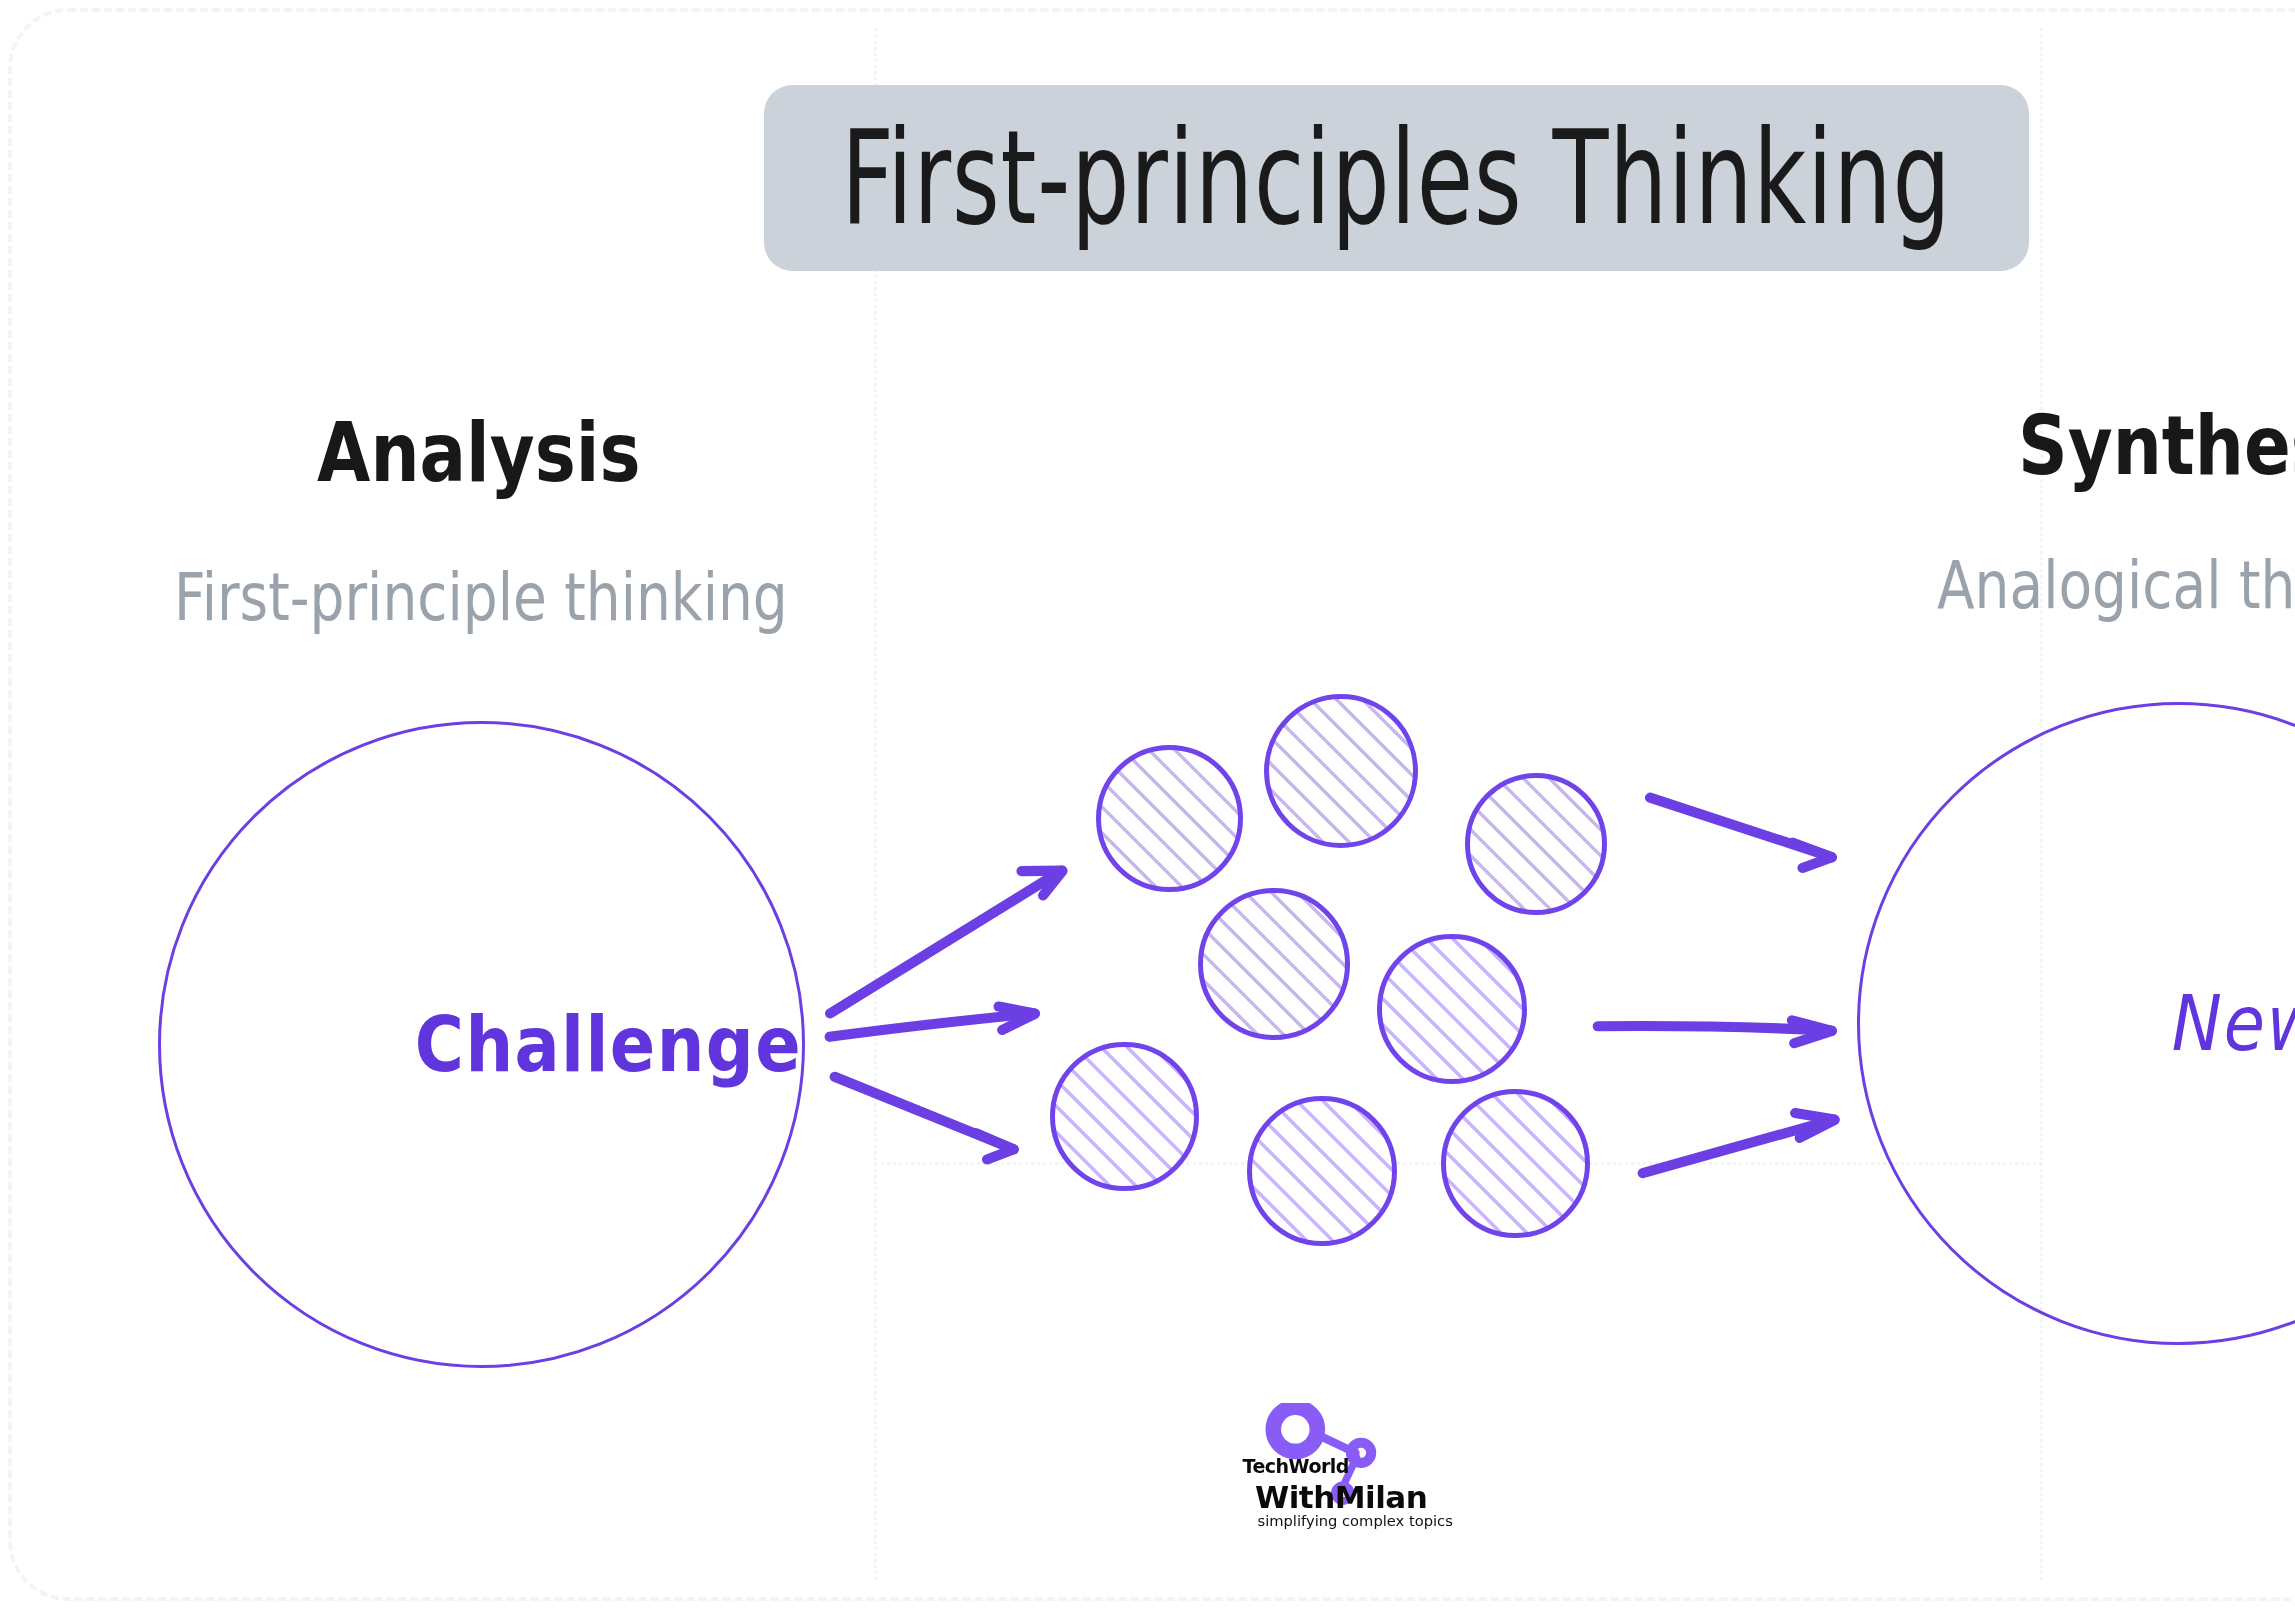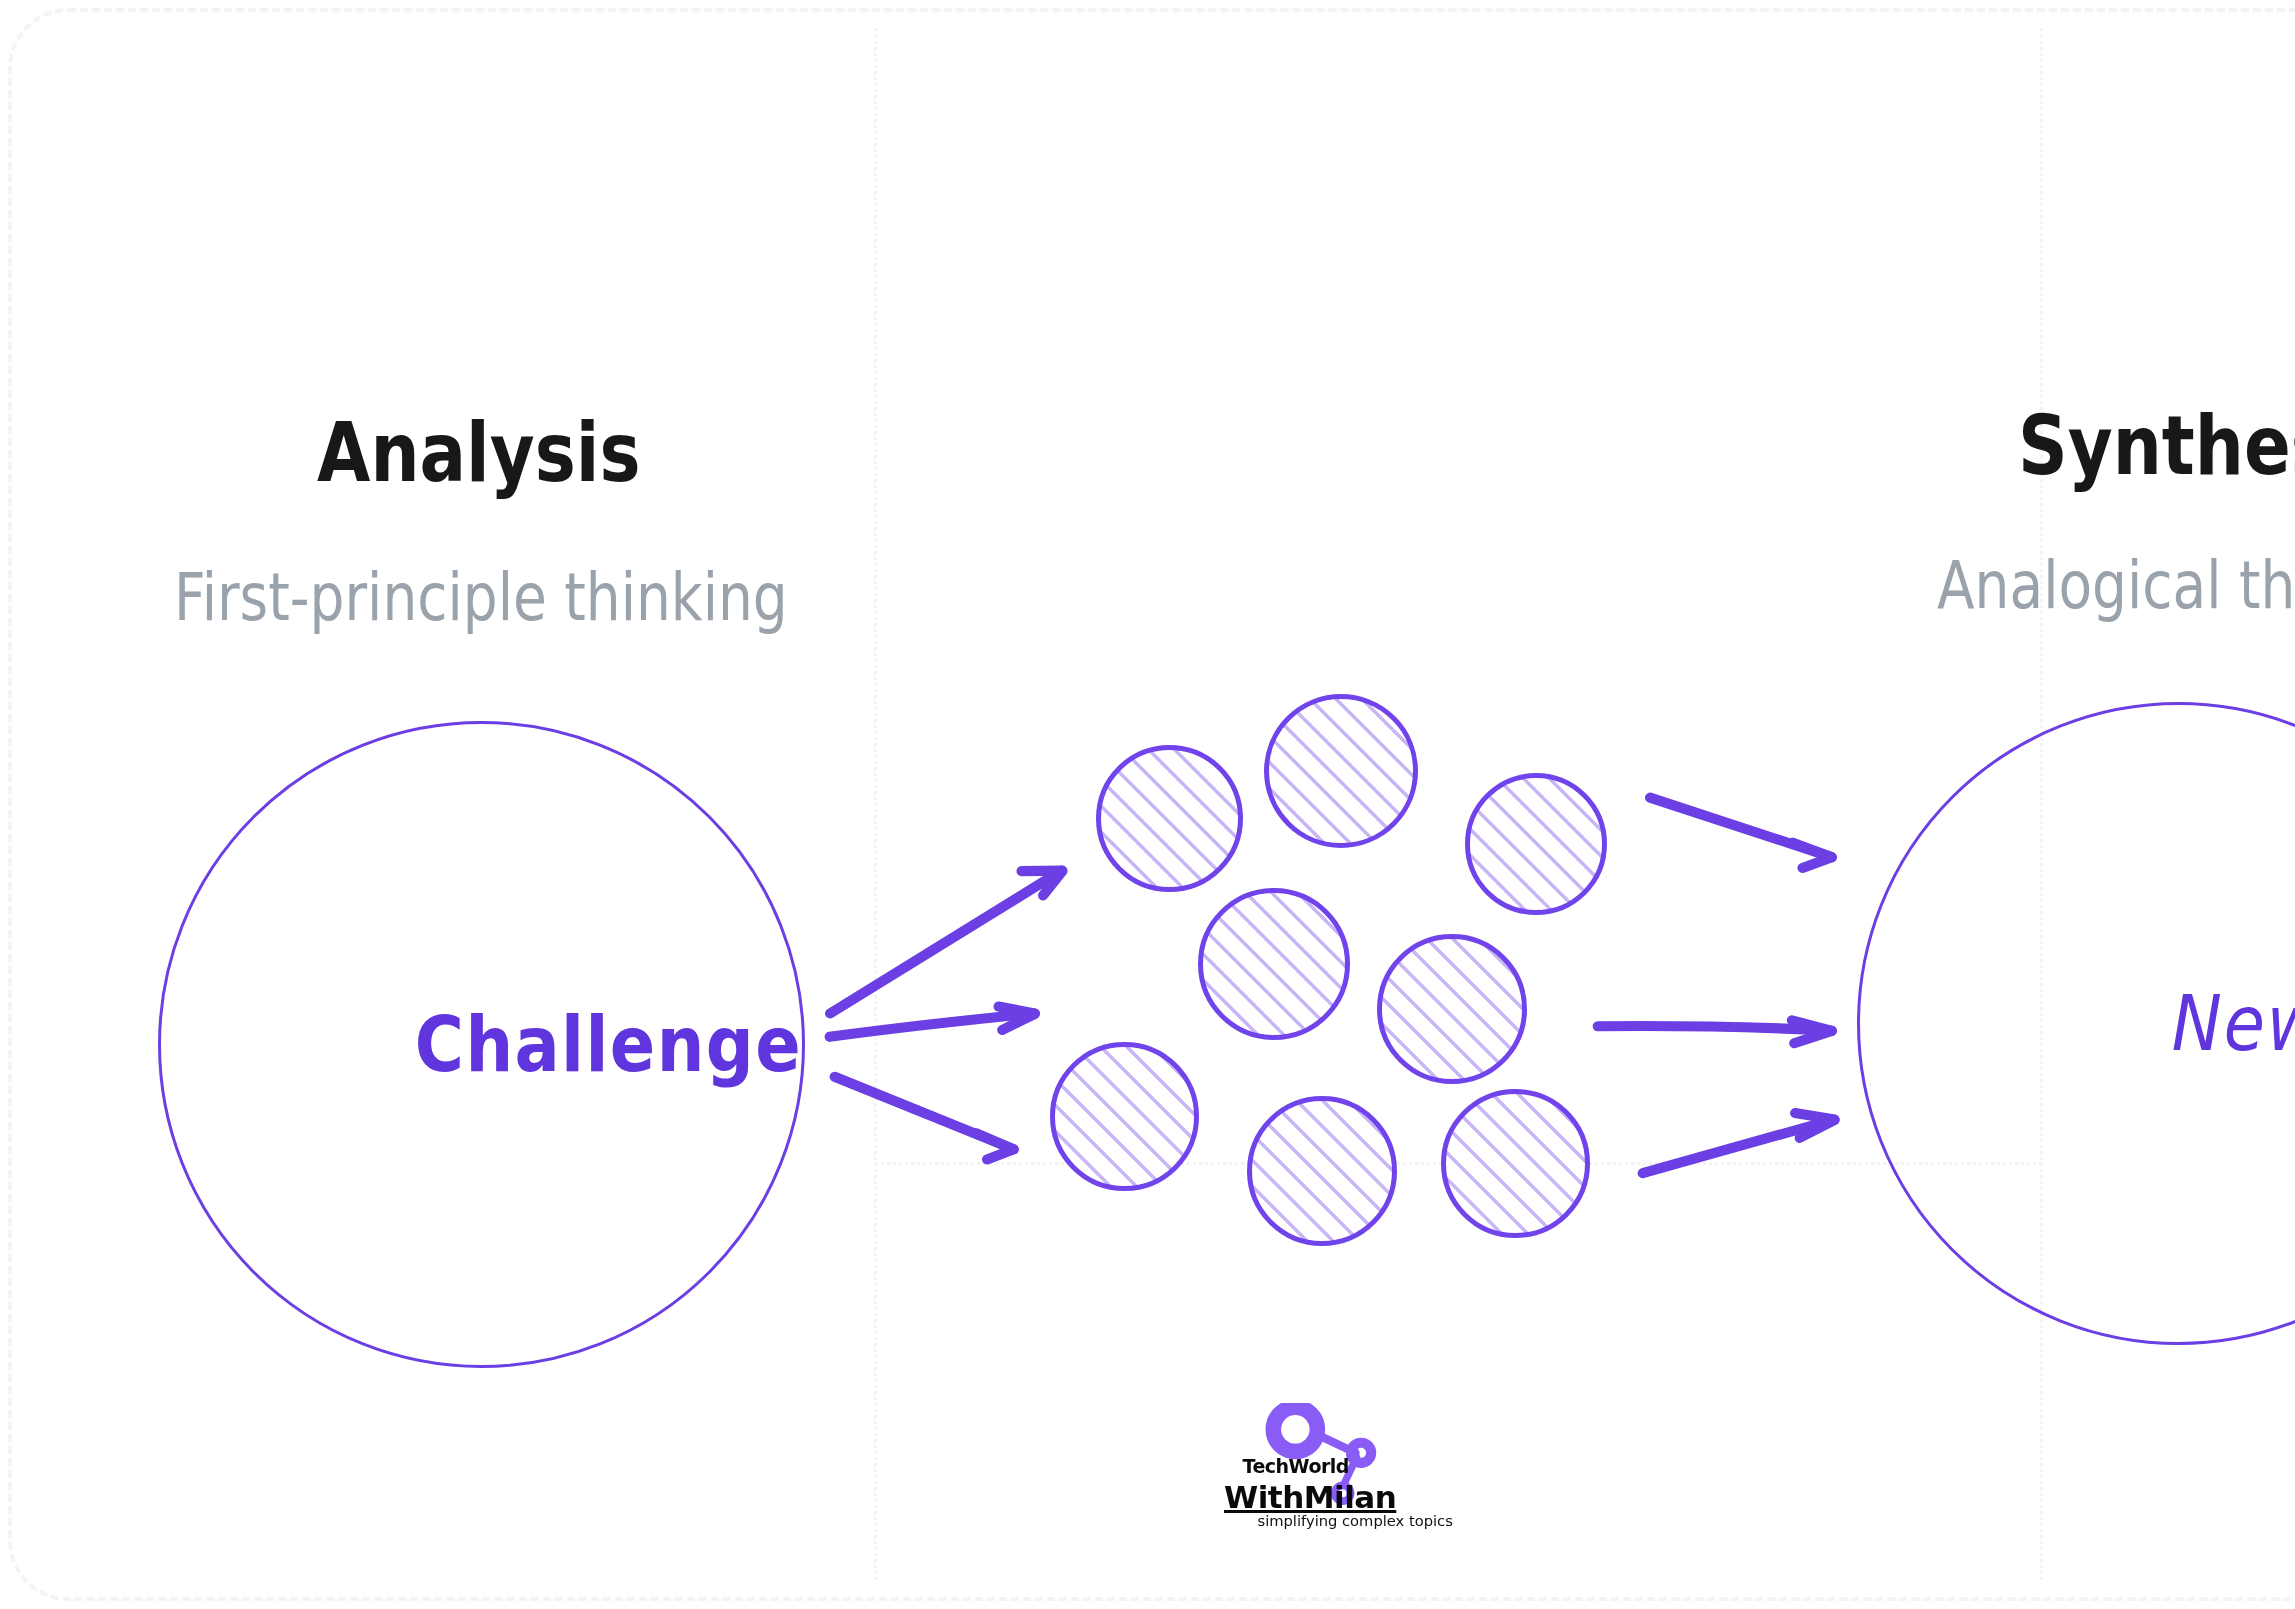--- a/index.html
+++ b/index.html
@@ -136,34 +136,37 @@
   }
   #logo-mark { position: absolute; left: 0; top: 0; }
   .logo-line {
     position: absolute;
     font-family: "DejaVu Sans", sans-serif;
     color: #0a0a0a;
     white-space: nowrap;
     font-weight: 700;
   }
   #logo-l1 { left: 28.5px; top: 52px; font-size: 19px; letter-spacing: -0.5px; }
-  #logo-l2 { left: 10px; top: 76px; font-size: 31px; letter-spacing: -0.5px; text-decoration: underline; }
+  #logo-l2 { left: 41px; top: 76px; font-size: 31px; letter-spacing: -0.5px; }
   #logo-l3 { left: 28.5px; top: 109px; font-size: 14.7px; font-weight: 400; color: #111; letter-spacing: 0px; margin-left: 15px; }
 </style>
 </head>
 <body>
 
 <div id="stage">
 
   <div id="canvas-frame"></div>
 
   <div class="guide-v" style="left:874px; top:27.5px; height:1552px;"></div>
   <div class="guide-v" style="left:2040px; top:27.5px; height:1552px;"></div>
   <div class="guide-h" style="left:874px; top:1162px; width:1168px;"></div>
 
+  <div id="title-banner">
+    <div id="title-text">First-principles Thinking</div>
+  </div>
 
   <div class="section-heading" style="left:317px; top:413px;">Analysis</div>
   <div class="section-sub" style="left:174px; top:565px;">First-principle thinking</div>
 
   <div class="section-heading" style="left:2018px; top:406px;">Synthesis</div>
   <div class="section-sub" style="left:1937px; top:553px;">Analogical thinking</div>
 
   <div class="big-circle" style="left:158px; top:721px; width:647px; height:647px;">
     <span class="big-circle-label">Challenge</span>
   </div>

